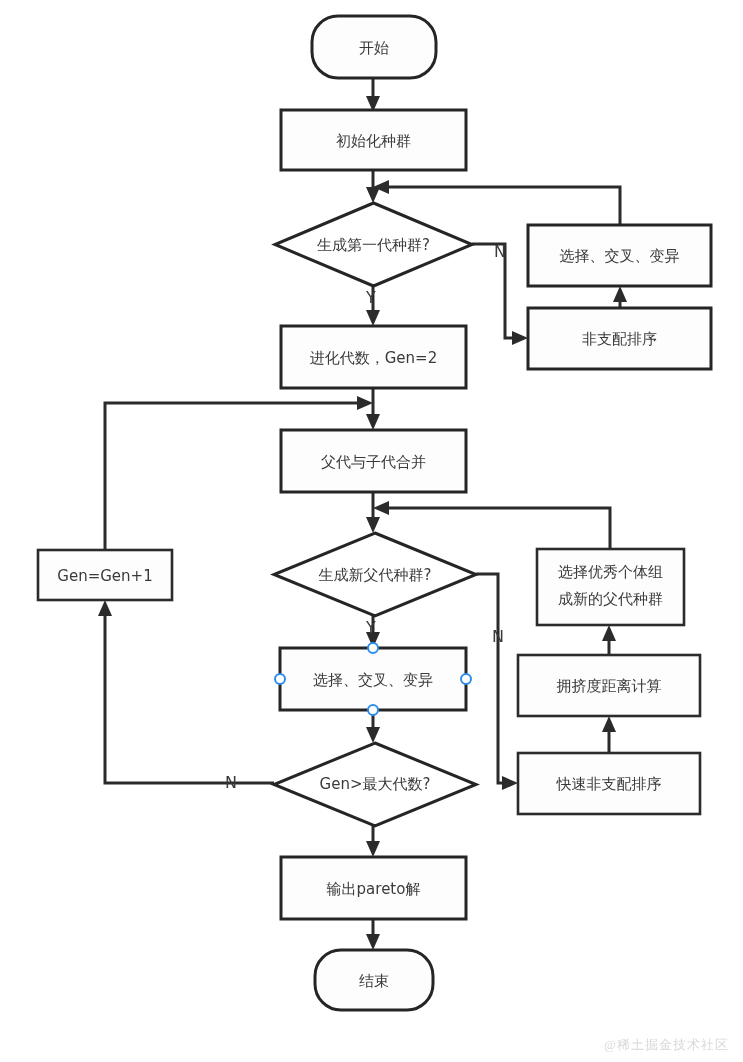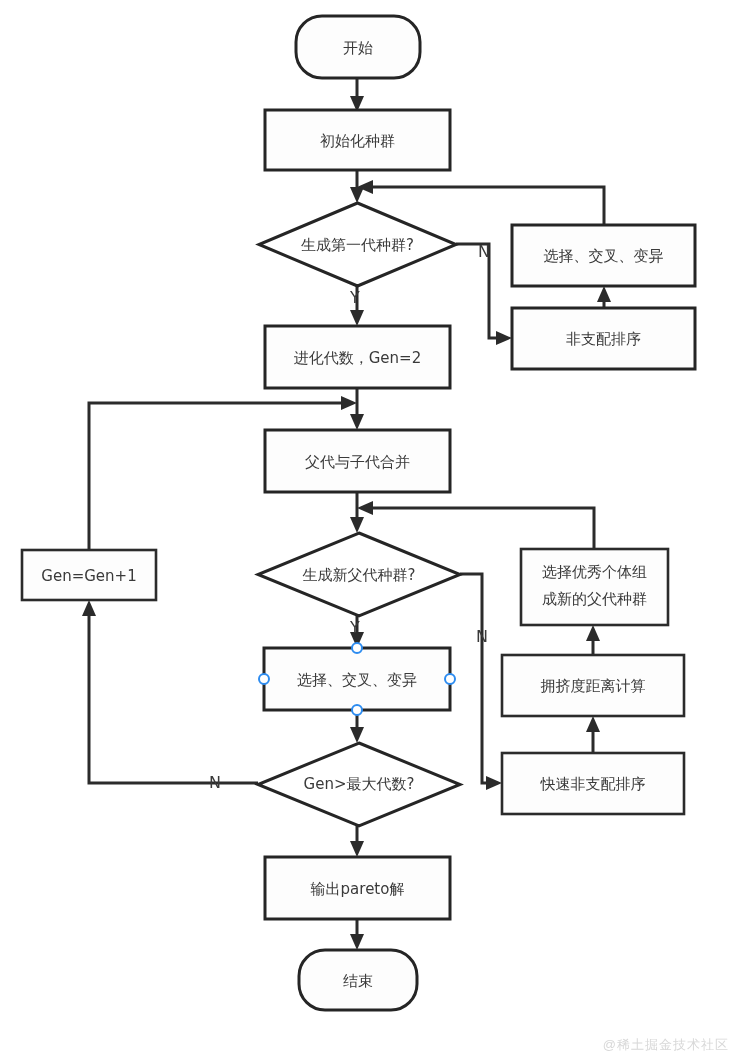--- a/index.html
+++ b/index.html
@@ -9,21 +9,21 @@
   }
   body {
     width: 743px;
     height: 1062px;
     position: relative;
     font-family: "DejaVu Sans", "Liberation Sans", sans-serif;
     overflow: hidden;
   }
   #flow-root {
     position: absolute;
-    left: 0;
+    left: 16px;
     top: 0;
     width: 591px;
     height: 1062px;
   }
   svg {
     display: block;
   }
   .node-shape {
     fill: #fdfdfd;
     stroke: #252525;
@@ -67,21 +67,21 @@
   }
   .handle {
     fill: #ffffff;
     stroke: #2d8cf0;
     stroke-width: 2;
   }
   .watermark {
     position: absolute;
     right: 14px;
     bottom: 8px;
-    font-family: Liberation Sans, sans-serif;
+    font-family: Liberation Serif, serif;
     font-size: 13px;
     color: #d8d8d8;
     letter-spacing: 1px;
     user-select: none;
   }
 </style>
 </head>
 <body>
 
 <div id="flow-root">

